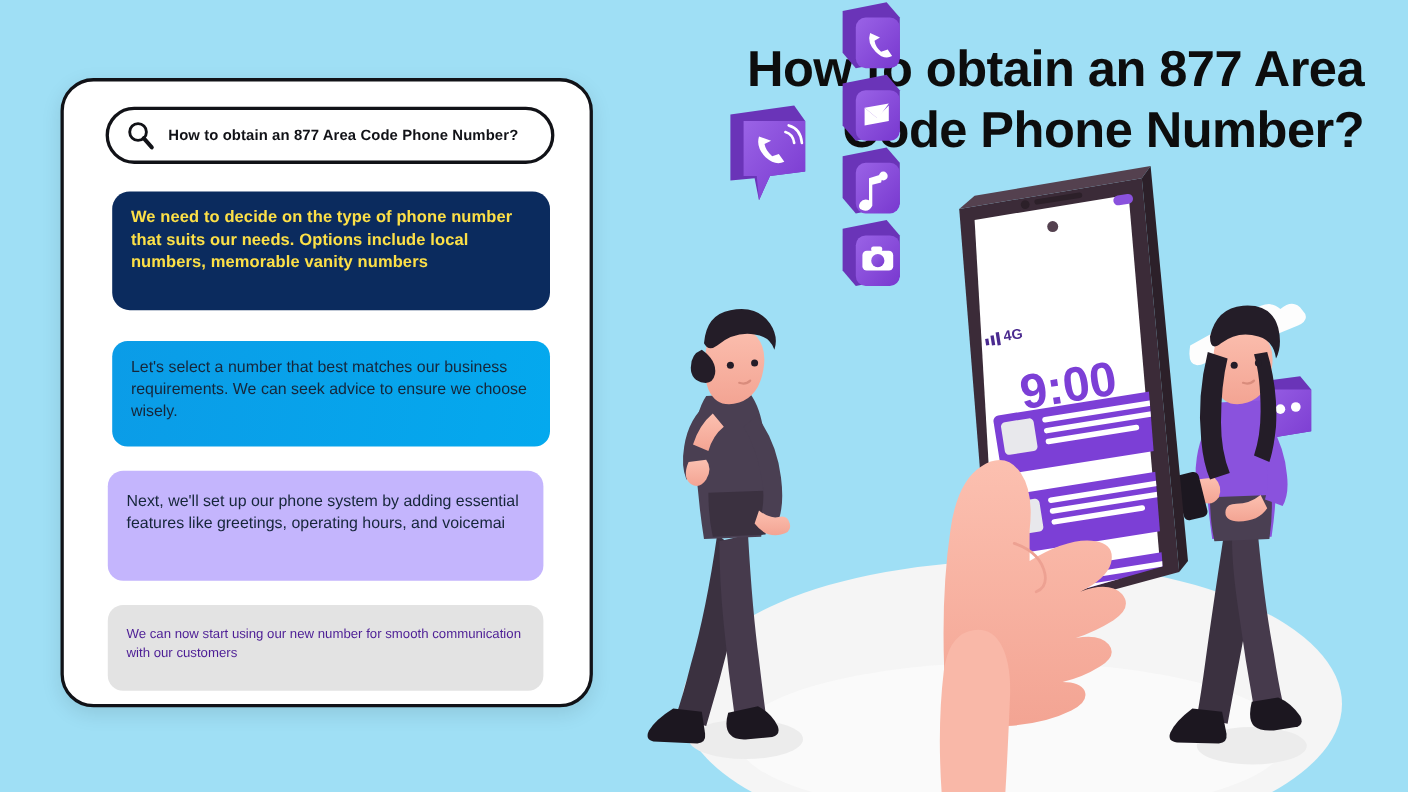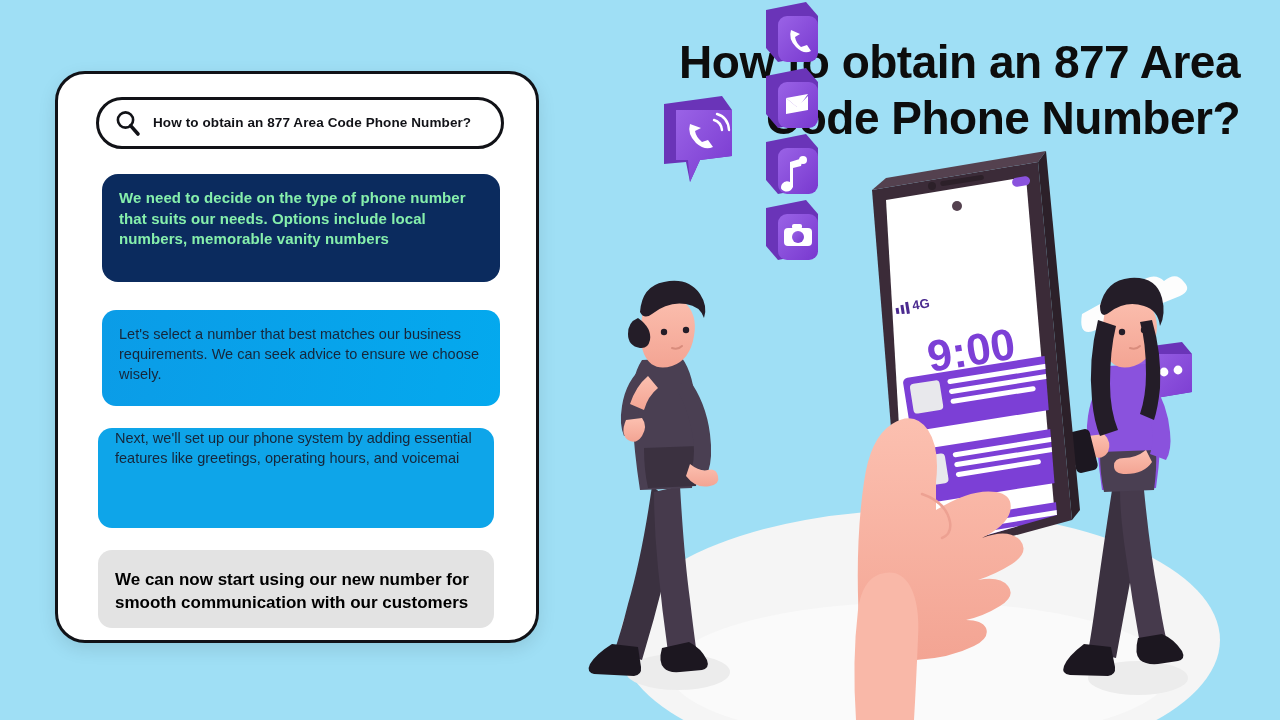--- a/index.html
+++ b/index.html
@@ -30,40 +30,40 @@
 
   .bubble{
     position:absolute; left:44px; width:398px; border-radius:14px;
     padding:14px 17px; line-height:1.38;
   }
   .bubble .txt{ display:block; }
 
   #bubble-1{
     top:100px; height:108px; background:#0b2b5e; border-radius:16px;
   }
-  #bubble-1 .txt{ color:#86efac; font-size:15px; font-weight:bold; letter-spacing:.1px; }
+  #bubble-1 .txt{ color:#fde047; font-size:15px; font-weight:bold; letter-spacing:.1px; }
 
   #bubble-2{
     top:236px; height:96px; background:#06a1e8;
     background:linear-gradient(100deg,#0b9ce7 0%,#04a9ee 100%);
     border-radius:14px;
   }
   #bubble-2 .txt{ color:#16263a; font-size:14.5px; }
 
   #bubble-3{
-    top:354px; left:40px; width:396px; height:100px; background:#0ea5e9;
-    border-radius:14px; padding-top:0;
+    top:354px; left:40px; width:396px; height:100px; background:#c4b5fd;
+    border-radius:14px; padding-top:18px;
   }
   #bubble-3 .txt{ color:#16263a; font-size:14.5px; }
 
   #bubble-4{
     top:476px; left:40px; width:396px; height:78px; background:#e3e3e3;
     border-radius:14px; padding-top:18px;
   }
-  #bubble-4 .txt{ color:#000000; font-size:17px;font-weight:bold; }
+  #bubble-4 .txt{ color:#4c1d95; font-size:12px; }
 
   
   #headline{
     position:absolute; right:40px; top:34px; width:660px;
     text-align:right; color:#0d0d0d; font-weight:bold;
     font-size:46px; line-height:1.22; letter-spacing:-.5px;
   }
 
   
   #illustration{ position:absolute; left:560px; top:0; width:720px; height:720px; }

